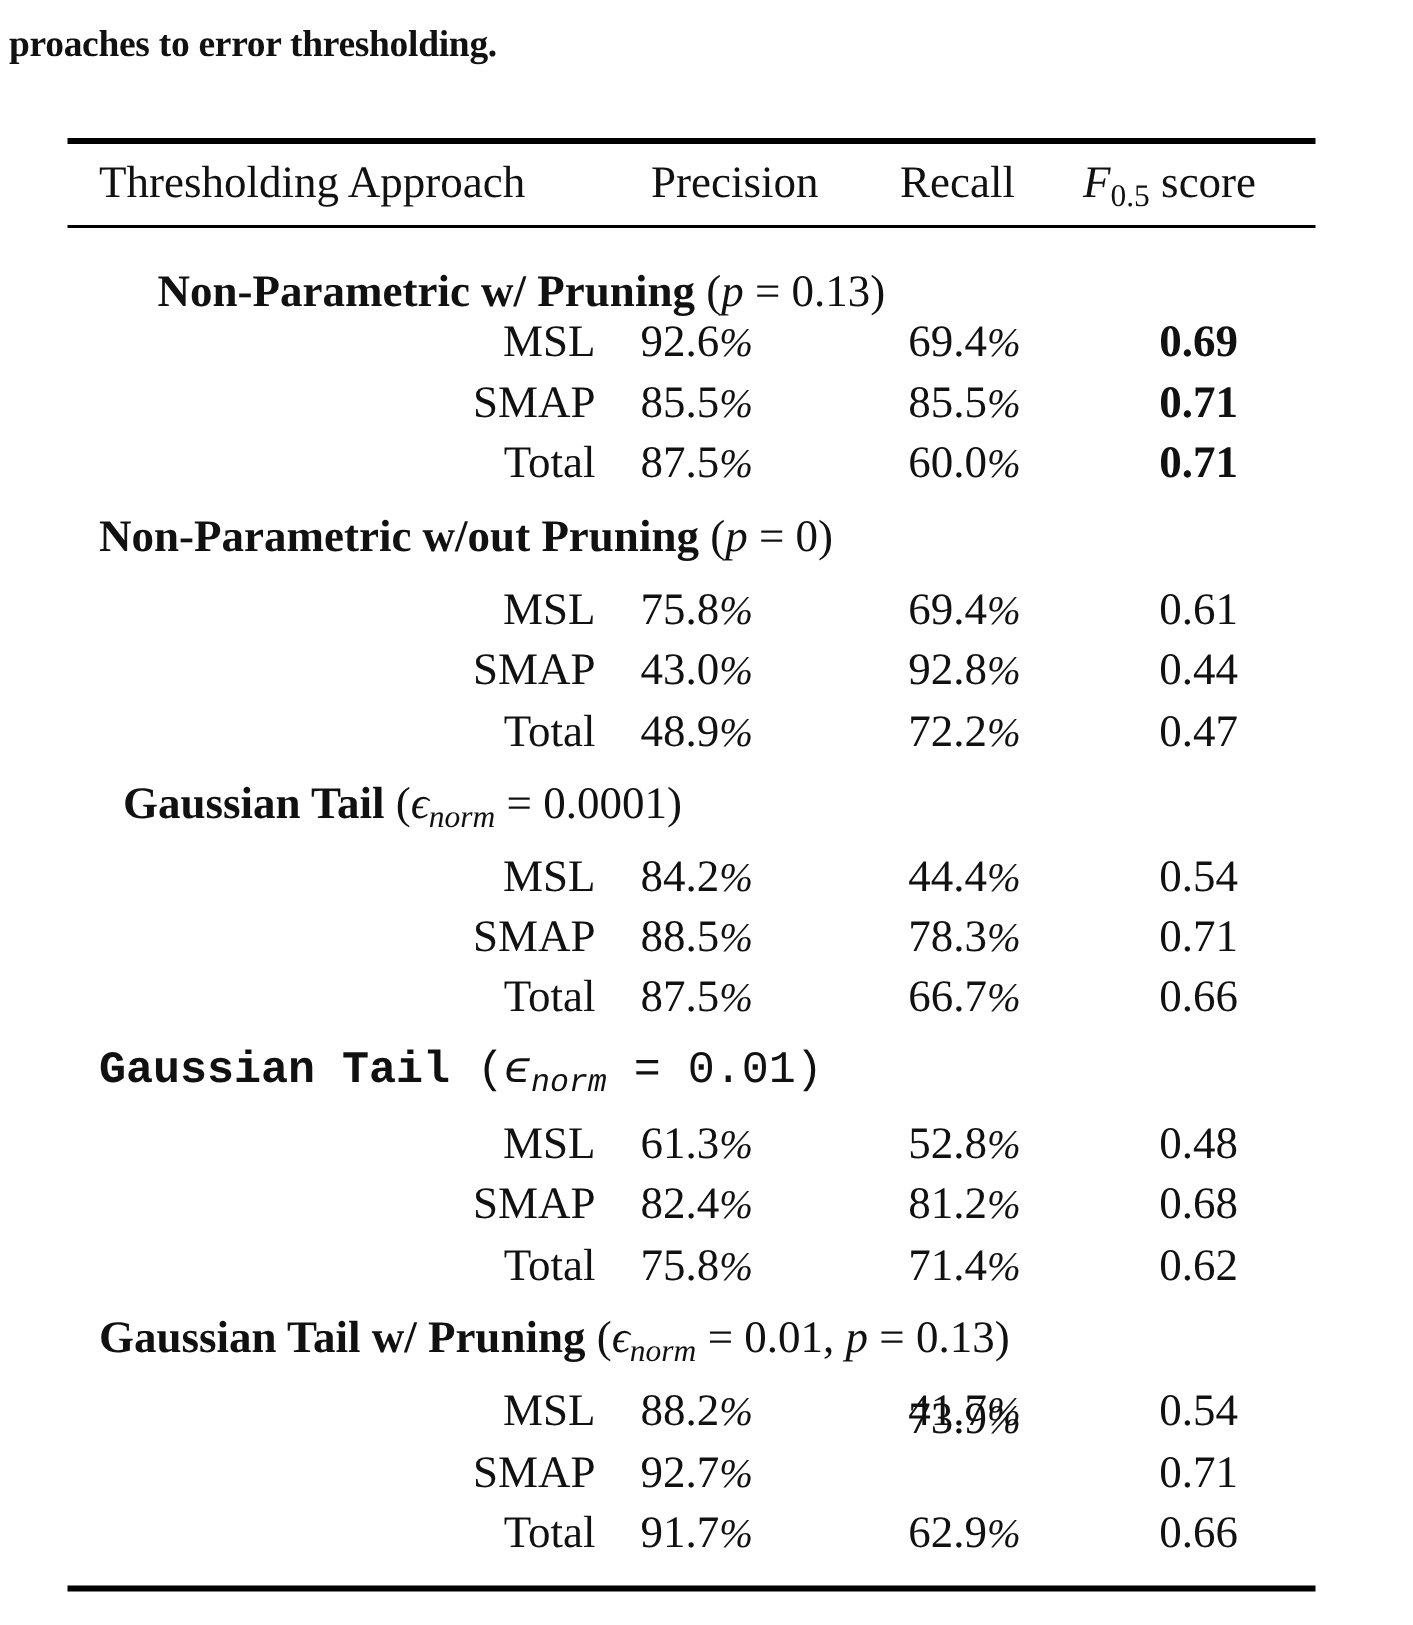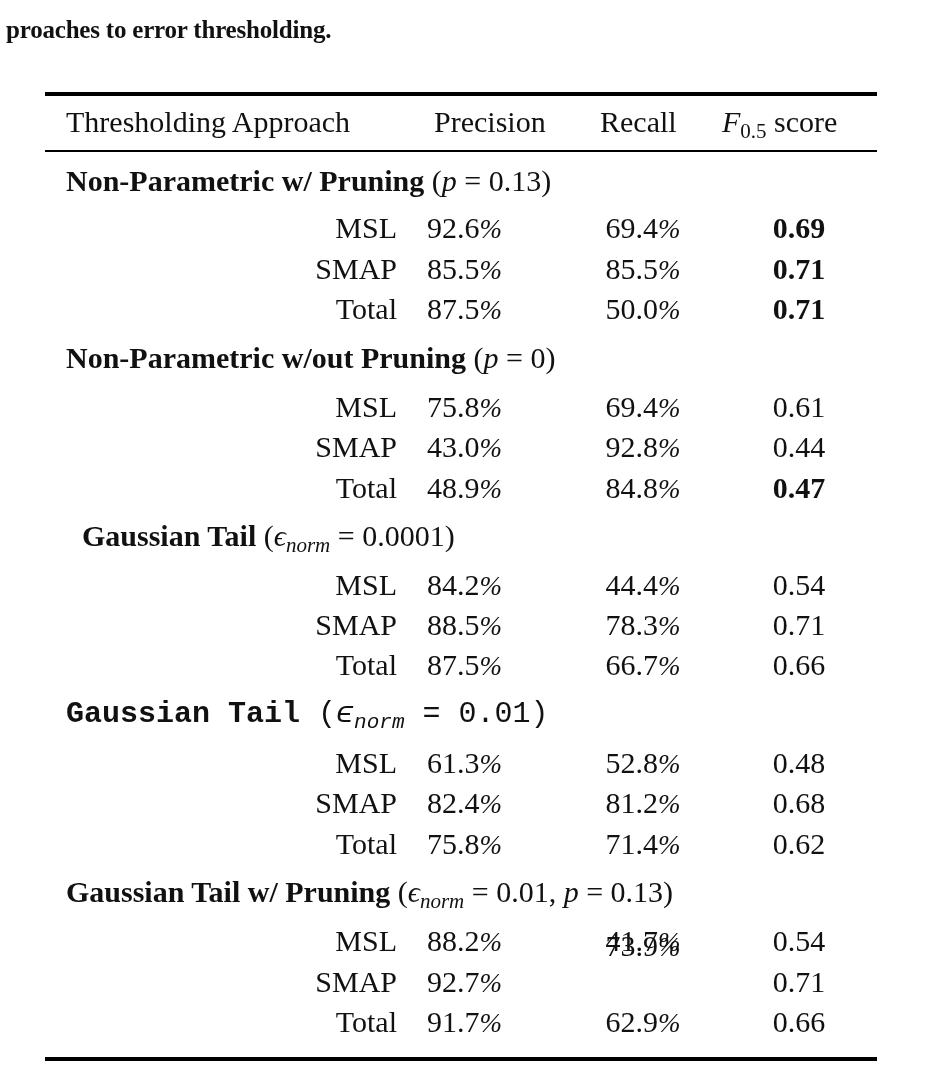--- a/index.html
+++ b/index.html
@@ -44,39 +44,39 @@
 
 <div>
   <span class="cell hdr hdr-label">Thresholding Approach</span>
   <span class="cell hdr hdr-prec">Precision</span>
   <span class="cell hdr hdr-rec">Recall</span>
   <span class="cell hdr hdr-f"><span class="it">F</span><sub>0.5</sub><span> score</span></span>
 </div>
 
 <div class="rule-thin" style="top:150px;"></div>
 
-<div class="group-title" style="top:163px;">
+<div class="group-title" style="top:177px;margin-left:39px;">
   <b>Non-Parametric w/ Pruning</b><span> (</span><span class="it">p</span><span> = </span><span>0.13</span><span>)</span>
 </div>
 <div>
   <span class="cell c-label" style="top:210px;">MSL</span>
   <span class="cell c-prec" style="top:210px;"><span>92.6</span><span class="pct">%</span></span>
   <span class="cell c-rec" style="top:210px;"><span>69.4</span><span class="pct">%</span></span>
   <span class="cell c-f bold" style="top:210px;">0.69</span>
 </div>
 <div>
   <span class="cell c-label" style="top:251px;">SMAP</span>
   <span class="cell c-prec" style="top:251px;"><span>85.5</span><span class="pct">%</span></span>
   <span class="cell c-rec" style="top:251px;"><span>85.5</span><span class="pct">%</span></span>
   <span class="cell c-f bold" style="top:251px;">0.71</span>
 </div>
 <div>
   <span class="cell c-label" style="top:291px;">Total</span>
   <span class="cell c-prec" style="top:291px;"><span>87.5</span><span class="pct">%</span></span>
-  <span class="cell c-rec" style="top:291px;"><span>50.0</span><span class="pct">%</span></span>
+  <span class="cell c-rec" style="top:291px;"><span>60.0</span><span class="pct">%</span></span>
   <span class="cell c-f bold" style="top:291px;">0.71</span>
 </div>
 
 <div class="group-title" style="top:340px;">
   <b>Non-Parametric w/out Pruning</b><span> (</span><span class="it">p</span><span> = </span><span>0</span><span>)</span>
 </div>
 <div>
   <span class="cell c-label" style="top:389px;">MSL</span>
   <span class="cell c-prec" style="top:389px;"><span>75.8</span><span class="pct">%</span></span>
   <span class="cell c-rec" style="top:389px;"><span>69.4</span><span class="pct">%</span></span>
@@ -84,22 +84,22 @@
 </div>
 <div>
   <span class="cell c-label" style="top:429px;">SMAP</span>
   <span class="cell c-prec" style="top:429px;"><span>43.0</span><span class="pct">%</span></span>
   <span class="cell c-rec" style="top:429px;"><span>92.8</span><span class="pct">%</span></span>
   <span class="cell c-f" style="top:429px;">0.44</span>
 </div>
 <div>
   <span class="cell c-label" style="top:470px;">Total</span>
   <span class="cell c-prec" style="top:470px;"><span>48.9</span><span class="pct">%</span></span>
-  <span class="cell c-rec" style="top:470px;"><span>84.8</span><span class="pct">%</span></span>
-  <span class="cell c-f" style="top:470px;font-weight:bold;">0.47</span>
+  <span class="cell c-rec" style="top:470px;"><span>72.2</span><span class="pct">%</span></span>
+  <span class="cell c-f" style="top:470px;">0.47</span>
 </div>
 
 <div class="group-title" style="top:518px;margin-left:16px;">
   <b>Gaussian Tail</b><span> (</span><span class="it">ϵ</span><sub class="it">norm</sub><span> = </span><span>0.0001</span><span>)</span>
 </div>
 <div>
   <span class="cell c-label" style="top:567px;">MSL</span>
   <span class="cell c-prec" style="top:567px;"><span>84.2</span><span class="pct">%</span></span>
   <span class="cell c-rec" style="top:567px;"><span>44.4</span><span class="pct">%</span></span>
   <span class="cell c-f" style="top:567px;">0.54</span>

